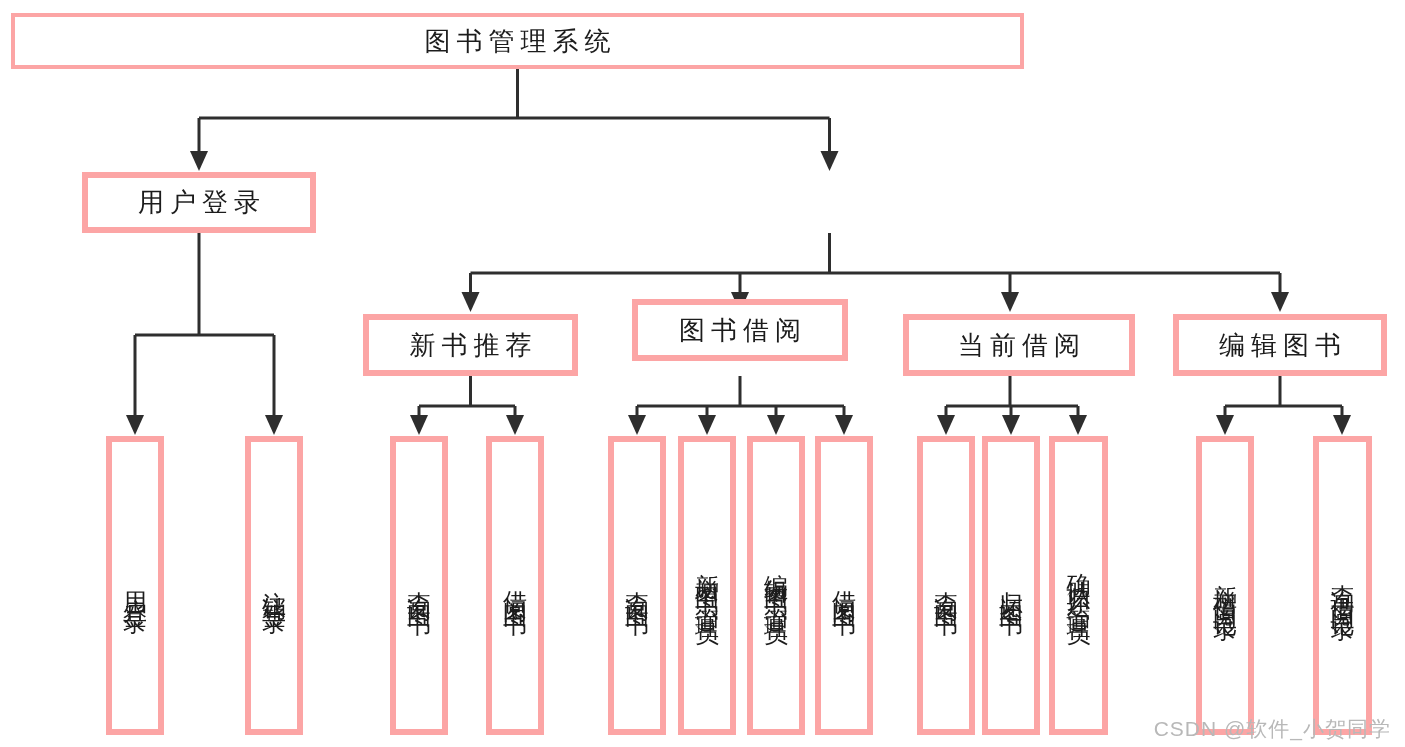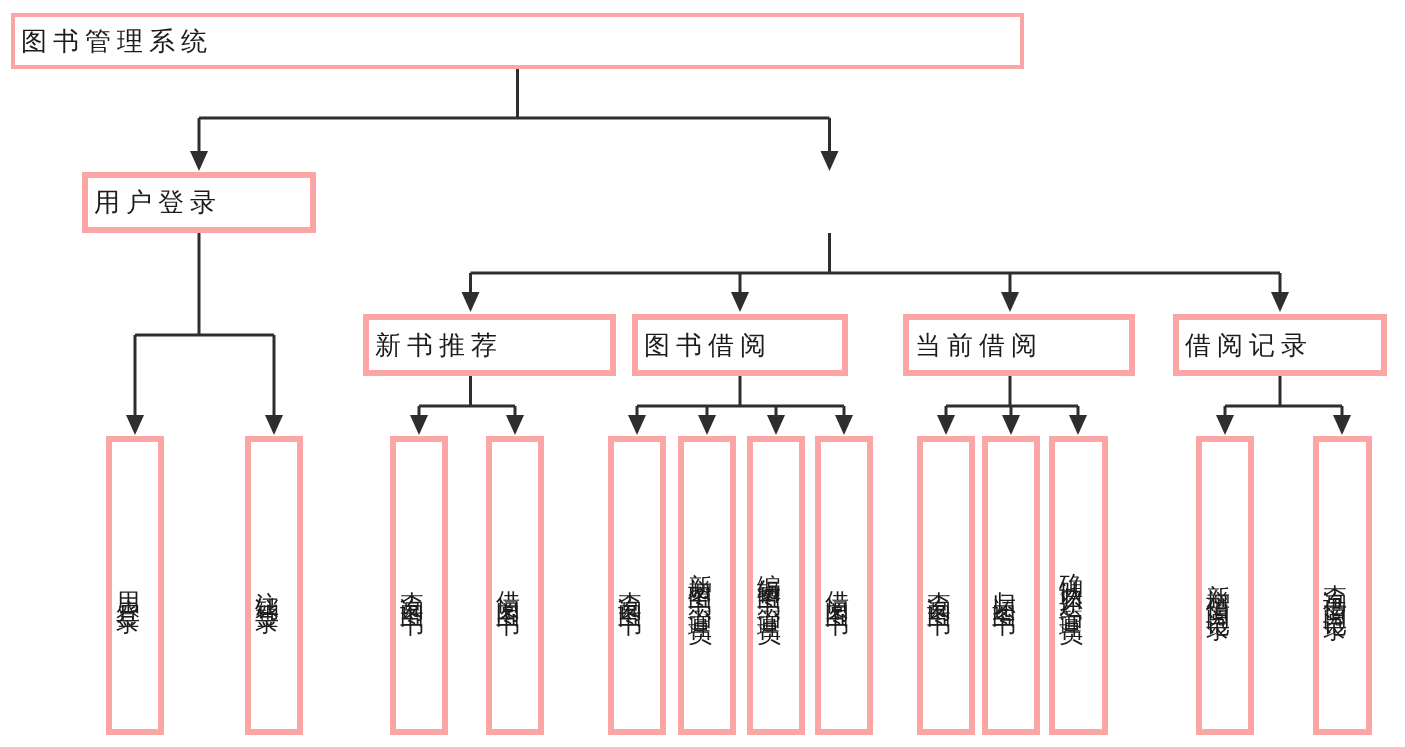--- a/index.html
+++ b/index.html
@@ -21,21 +21,21 @@
     top: 0;
     z-index: 1;
   }
   .node {
     position: absolute;
     box-sizing: border-box;
     background: #ffffff;
     border: 6px solid #fca5a5;
     display: flex;
     align-items: center;
-    justify-content: flex-start;
+    justify-content: center;
     z-index: 2;
     color: #1c1c1c;
   }
   .node.lvl1 { border-width: 4px; }
   .node .hlabel {
     font-size: 26px;
     letter-spacing: 6px;
     text-indent: 6px;
     white-space: nowrap;
     color: #1c1c1c;
@@ -101,31 +101,31 @@
   </svg>
 
   <div class="node lvl1" style="left:11px; top:13px; width:1013px; height:56px;">
     <span class="hlabel">图书管理系统</span>
   </div>
 
   <div class="node" style="left:82px; top:172px; width:234px; height:61px;">
     <span class="hlabel">用户登录</span>
   </div>
 
-  <div class="node" style="left:363px; top:314px; width:253px; height:62px;">
+  <div class="node" style="left:363px; top:314px; width:215px; height:62px;">
     <span class="hlabel">新书推荐</span>
   </div>
-  <div class="node" style="left:632px; top:314px; width:216px; height:62px;">
+  <div class="node" style="left:632px; top:299px; width:216px; height:62px;">
     <span class="hlabel">图书借阅</span>
   </div>
   <div class="node" style="left:903px; top:314px; width:232px; height:62px;">
     <span class="hlabel">当前借阅</span>
   </div>
   <div class="node" style="left:1173px; top:314px; width:214px; height:62px;">
-    <span class="hlabel">借阅记录</span>
+    <span class="hlabel">编辑图书</span>
   </div>
 
   <div class="node" style="left:106px; top:436px; width:58px; height:299px;">
     <span class="vlabel">用户登录</span>
   </div>
   <div class="node" style="left:245px; top:436px; width:58px; height:299px;">
     <span class="vlabel">注销登录</span>
   </div>
 
   <div class="node" style="left:390px; top:436px; width:58px; height:299px;">
@@ -158,14 +158,15 @@
     <span class="vlabel">确认归还（管理员）</span>
   </div>
 
   <div class="node" style="left:1196px; top:436px; width:58px; height:299px;">
     <span class="vlabel">新增借阅记录</span>
   </div>
   <div class="node" style="left:1313px; top:436px; width:59px; height:299px;">
     <span class="vlabel">查询借阅记录</span>
   </div>
 
+  <div class="watermark">CSDN @软件_小贺同学</div>
 
 </div>
 
 </body></html>

